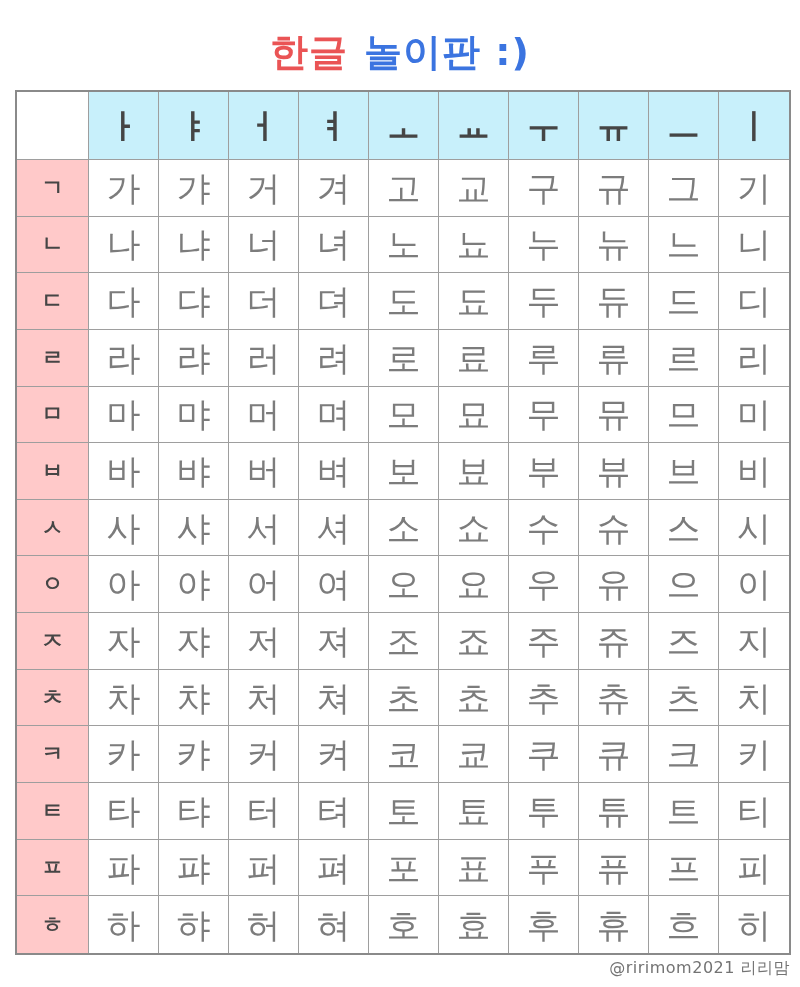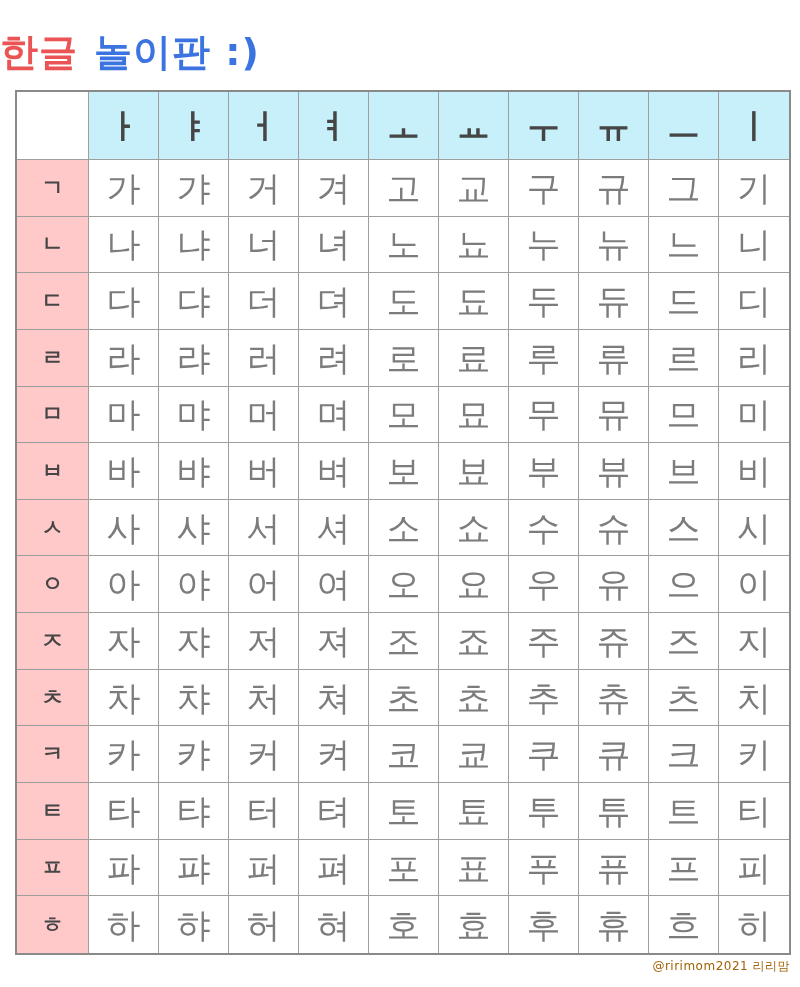--- a/index.html
+++ b/index.html
@@ -12,21 +12,21 @@
       height: 987px;
       position: relative;
       overflow: hidden;
       font-family: "DejaVu Sans", "Liberation Sans", sans-serif;
     }
     .title {
       position: absolute;
       top: 24px;
       left: 0;
       width: 800px;
-      text-align: left;
+      text-align: center;
       font-size: 38px;
       font-weight: bold;
       line-height: 56px;
       letter-spacing: 1px;
     }
     .title .t-red { color: #ea5455; }
     .title .t-blue { color: #3b74e0; }
     .title .t-gap { display: inline-block; width: 16px; }
 
     .board {
@@ -70,22 +70,22 @@
     }
     .syllable {
       background: #ffffff;
       color: #7c7c7c;
       font-size: 34px;
     }
     .credit {
       position: absolute;
       right: 10px;
       top: 958px;
-      font-size: 12px;
-      color: #a16207;
+      font-size: 16px;
+      color: #737373;
       letter-spacing: 0.5px;
     }
   </style>
 </head>
 <body>
 
 <div class="title">
   <span class="t-red">한글</span><span class="t-gap"></span><span class="t-blue">놀이판 :)</span>
 </div>
 

